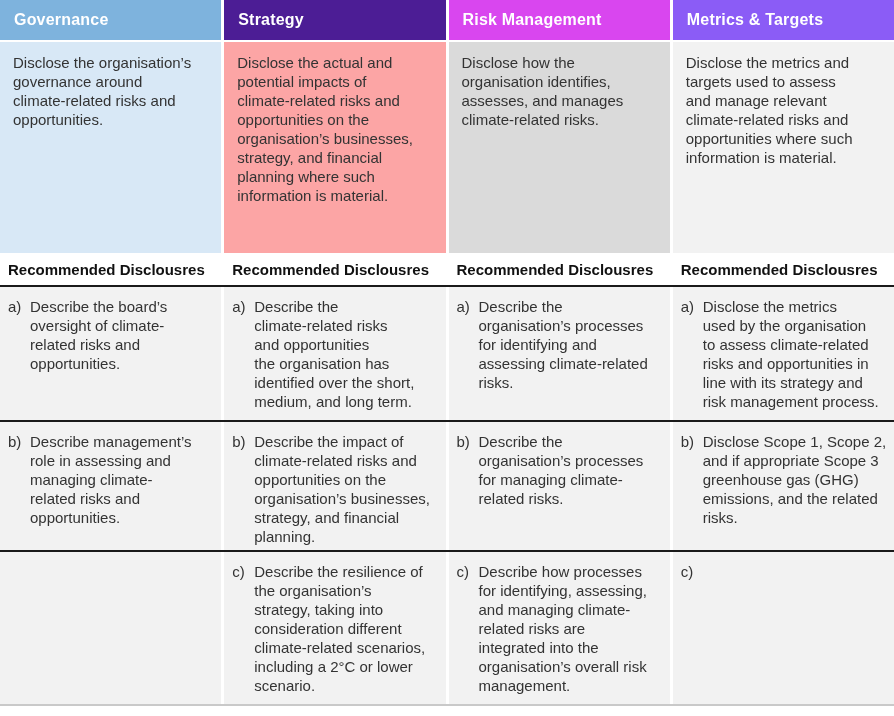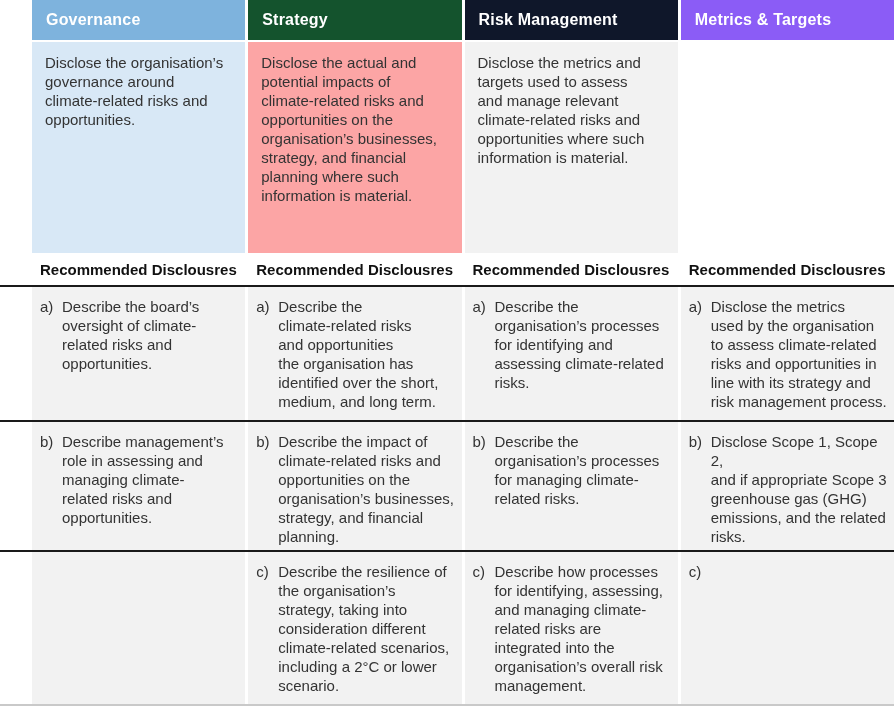--- a/index.html
+++ b/index.html
@@ -12,21 +12,20 @@
     width: 894px;
     height: 716px;
     box-sizing: border-box;
     overflow: hidden;
   }
   .grid {
     display: grid;
     grid-template-columns: repeat(4, 1fr);
     column-gap: 3px;
     background: #FFFFFF;
-    margin-left: 32px;
   }
   .row-header   { height: 40px; }
   .gap-white    { height: 2px;  background: #FFFFFF; }
   .row-desc     { height: 211px; }
   .row-sub      { height: 32px; }
   .sep-black    { height: 2px; background: #1A1A1A; }
   .row-a        { height: 133px; }
   .row-b        { height: 128px; }
   .row-c        { height: 152px; }
   .bottom-line  { height: 2px; background: #C9C9C9; }
@@ -78,40 +77,44 @@
     white-space: pre-line;
   }
 </style>
 </head>
 <body>
 
 <div class="tcfd-table">
 
   <div class="grid row-header">
     <div class="header-cell" style="background-color: rgb(126, 179, 221); color: rgb(255, 255, 255);">Governance</div>
-    <div class="header-cell" style="background-color: #14532d; color: rgb(255, 255, 255); text-align: right;">Strategy</div>
-    <div class="header-cell" style="background-color: #0f172a; color: rgb(255, 255, 255);">Risk Management</div>
+    <div class="header-cell" style="background-color: #4c1d95; color: rgb(255, 255, 255); text-align: right;">Strategy</div>
+    <div class="header-cell" style="background-color: #d946ef; color: rgb(255, 255, 255);">Risk Management</div>
     <div class="header-cell" style="background-color: #8b5cf6; color: rgb(255, 255, 255);">Metrics &amp; Targets</div>
   </div>
 
   <div class="gap-white"></div>
 
   <div class="grid row-desc">
     <div class="desc-cell" style="background-color: rgb(216, 232, 246);">Disclose the organisation’s
 governance around
 climate-related risks and
 opportunities.</div>
     <div class="desc-cell" style="background-color: #fca5a5;">Disclose the actual and
 potential impacts of
 climate-related risks and
 opportunities on the
 organisation’s businesses,
 strategy, and financial
 planning where such
 information is material.</div>
+    <div class="desc-cell" style="background-color: rgb(218, 218, 218);">Disclose how the
+organisation identifies,
+assesses, and manages
+climate-related risks.</div>
     <div class="desc-cell" style="background-color: rgb(242, 242, 242);">Disclose the metrics and
 targets used to assess
 and manage relevant
 climate-related risks and
 opportunities where such
 information is material.</div>
   </div>
 
   <div class="grid row-sub">
     <div class="sub-cell">Recommended Disclousres</div>

